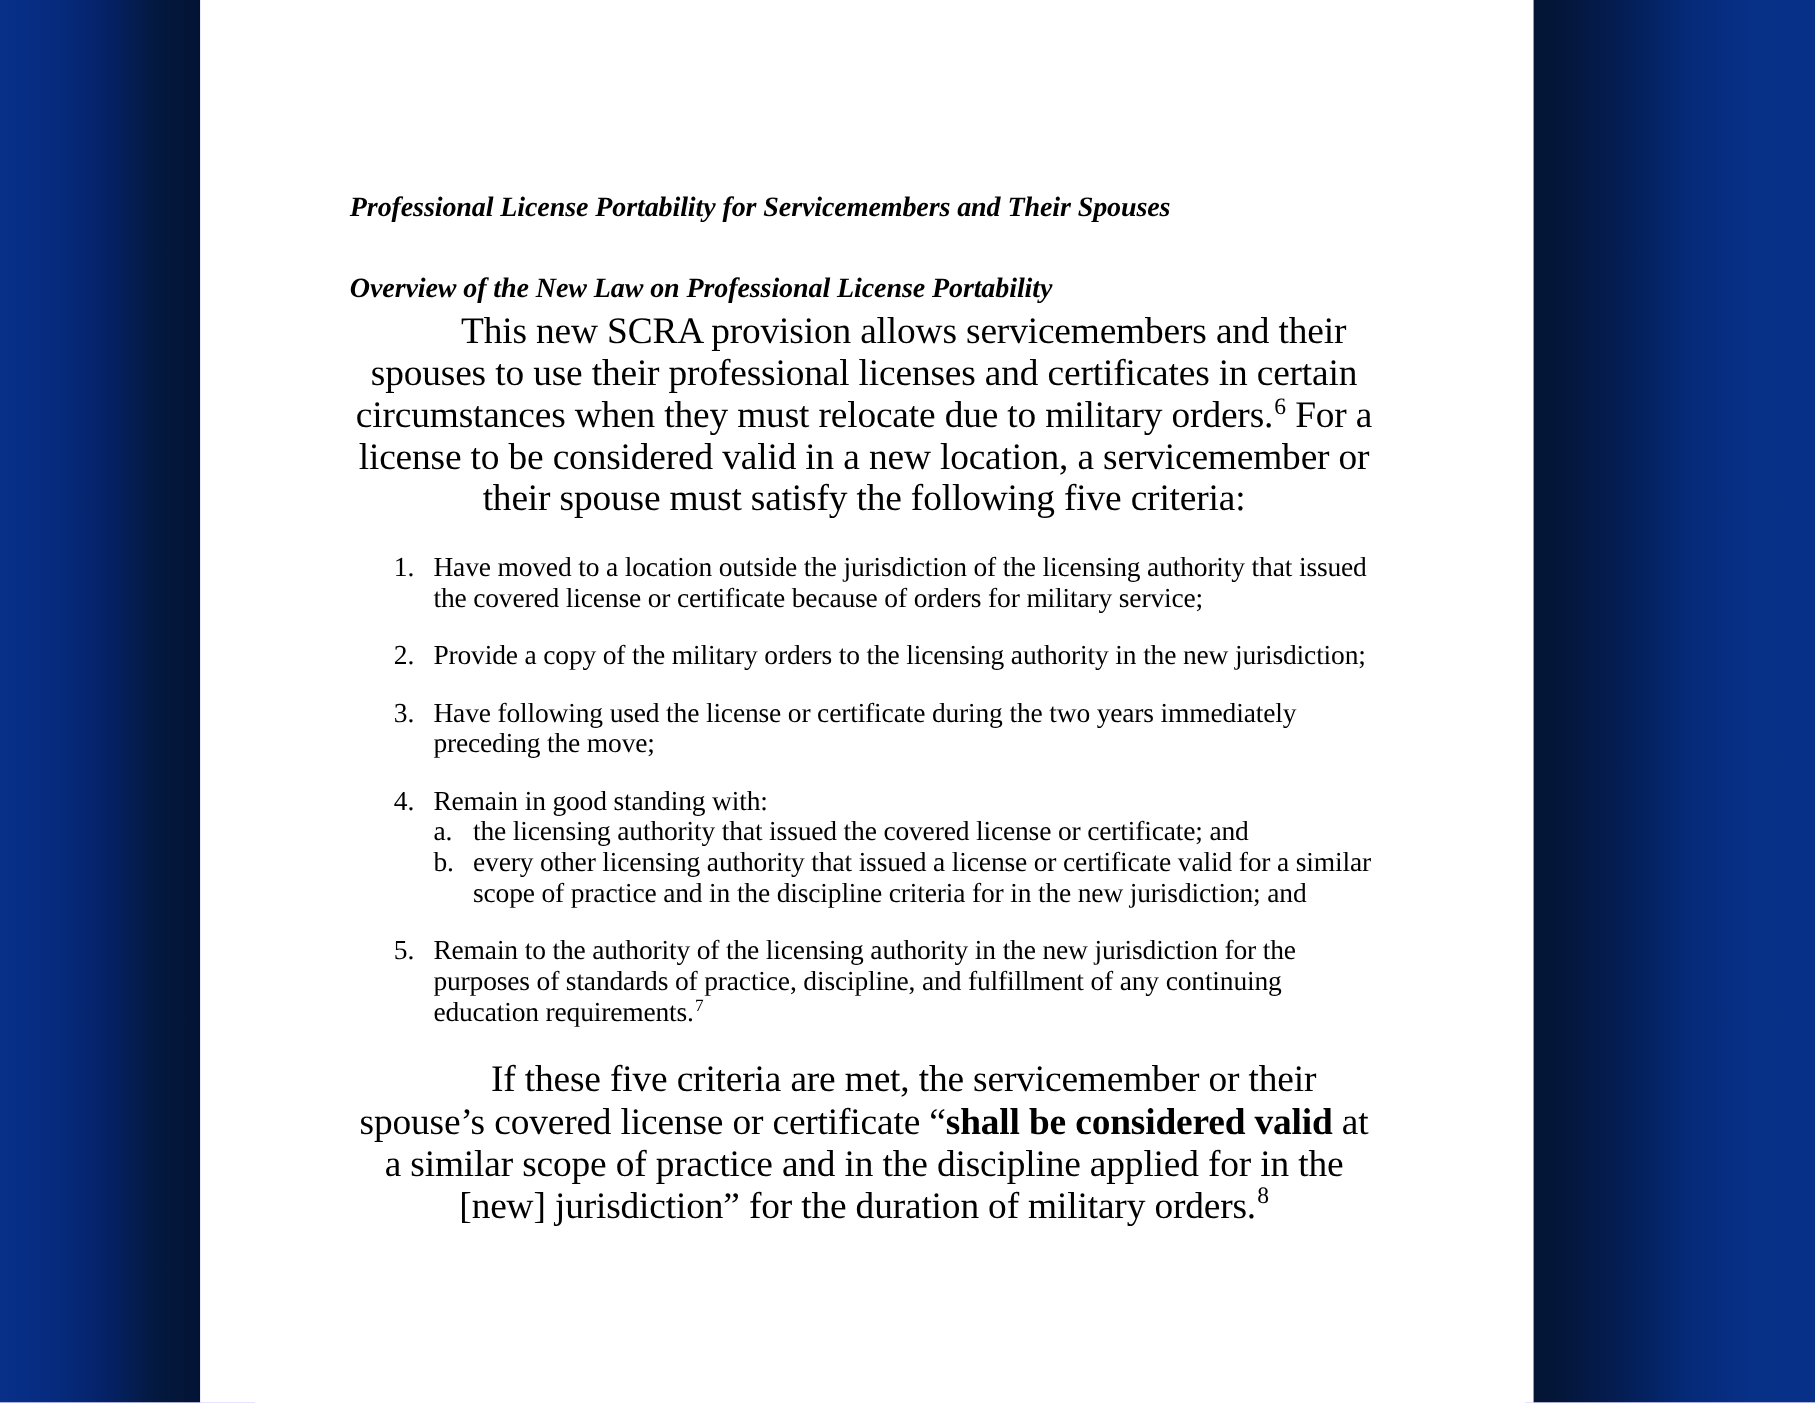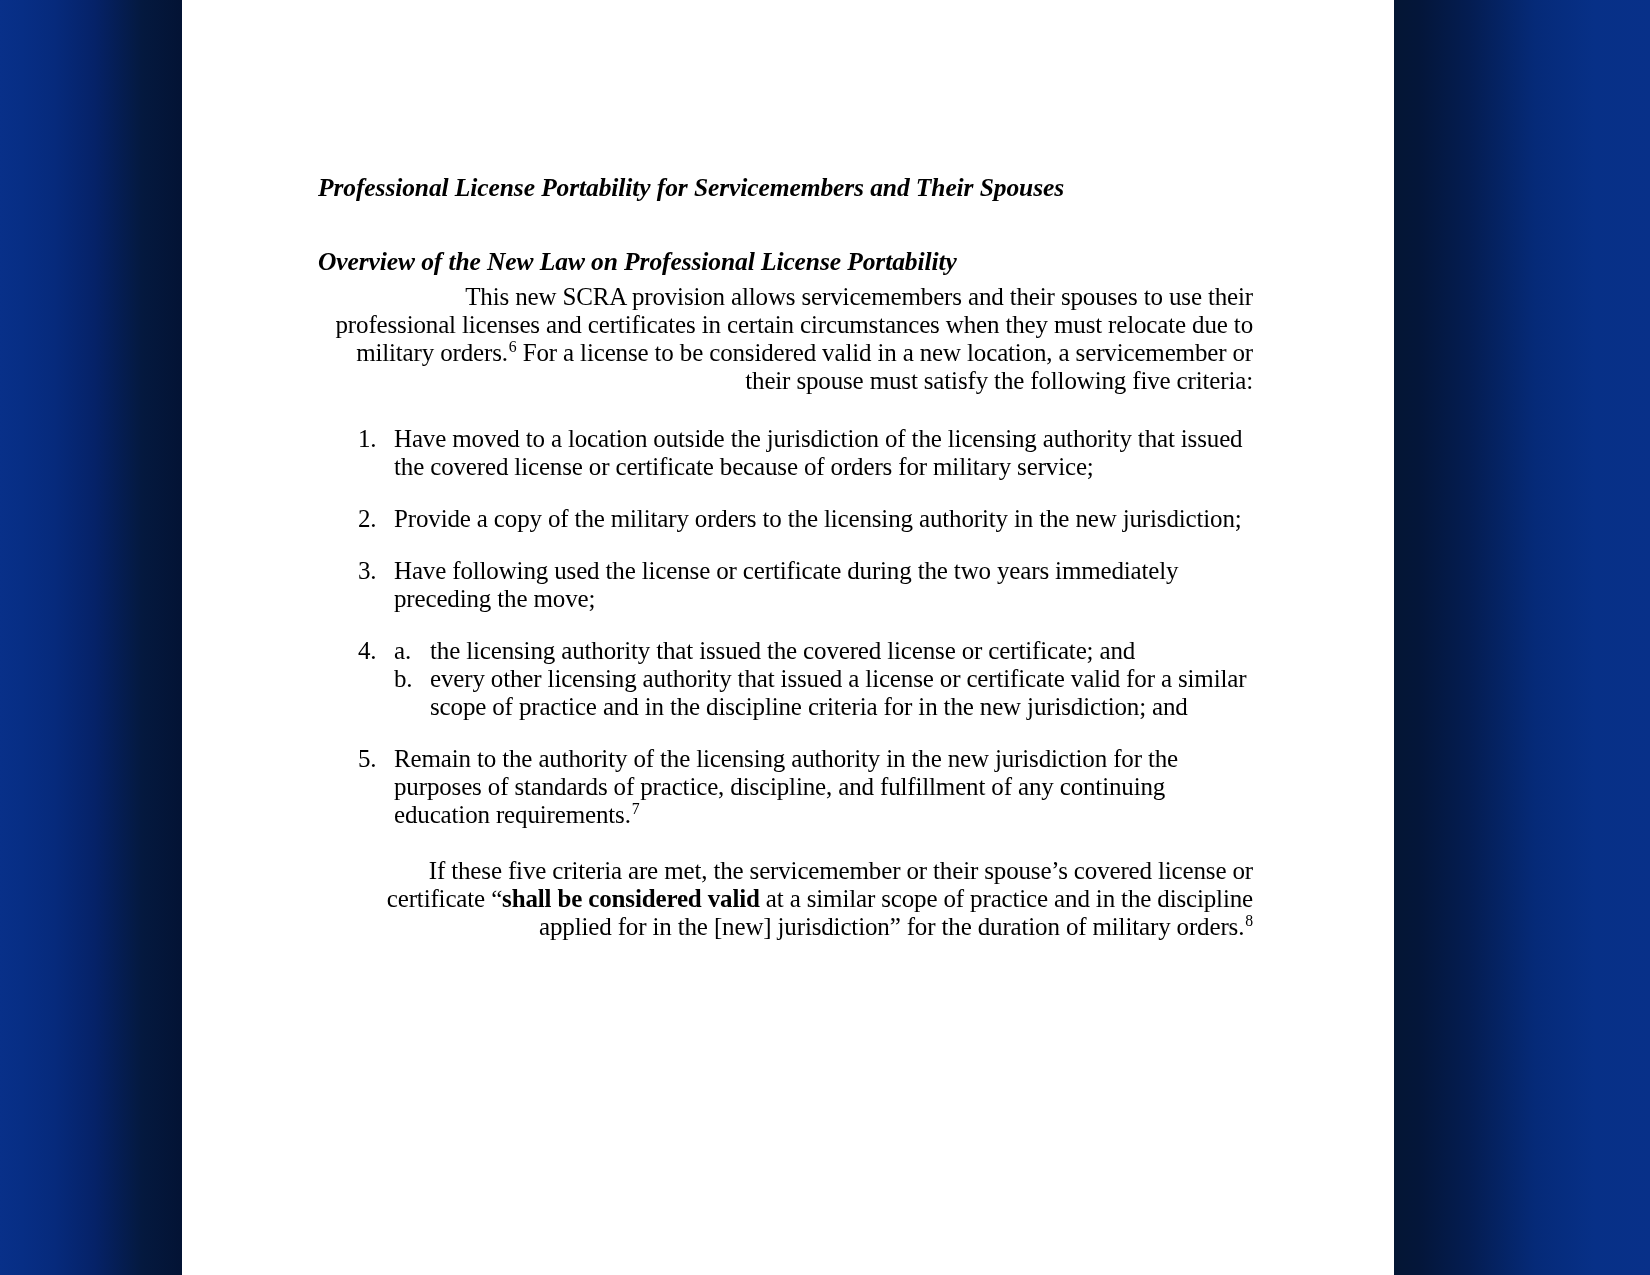--- a/index.html
+++ b/index.html
@@ -65,24 +65,24 @@
     font-size: 25.5px;
     line-height: 1.12;
     letter-spacing: -0.1px;
     margin: 0;
   }
 
   .heading-main { margin-bottom: 45px; }
   .heading-sub  { margin-bottom: 7px; }
 
   p.body-par {
-    font-size: 25px;
+    font-size: 34px;
     line-height: 1.12;
     margin: 0 0 0 0;
-    text-align: right;
+    text-align: center;
     letter-spacing: -0.15px;
   }
 
   p.body-par .indent {
     display: inline-block;
     width: 72px;
   }
 
   .par-gap-a { height: 30px; }
   .par-gap-b { height: 28px; }
@@ -173,20 +173,21 @@
           <span class="txt">Provide a copy of the military orders to the licensing authority in the new jurisdiction;</span>
         </li>
 
         <li>
           <span class="num">3.</span>
           <span class="txt">Have following used the license or certificate during the two years immediately preceding the move;</span>
         </li>
 
         <li>
           <span class="num">4.</span>
+          <span class="txt">Remain in good standing with:</span>
           <ol class="sub">
             <li>
               <span class="num">a.</span>
               <span class="txt">the licensing authority that issued the covered license or certificate; and</span>
             </li>
             <li>
               <span class="num">b.</span>
               <span class="txt">every other licensing authority that issued a license or certificate valid for a similar scope of practice and in the discipline criteria for in the new jurisdiction; and</span>
             </li>
           </ol>

